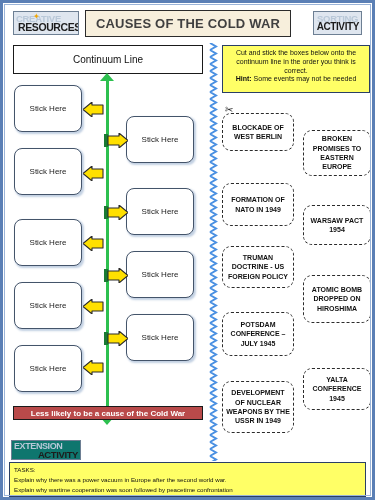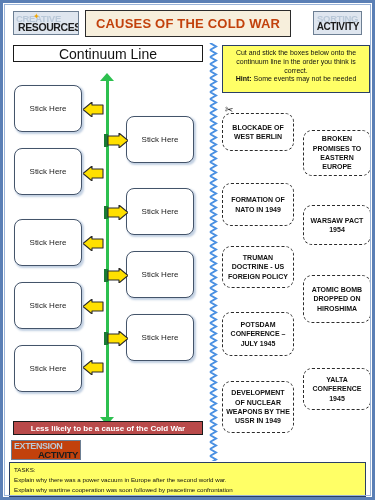--- a/index.html
+++ b/index.html
@@ -57,21 +57,21 @@
   .title-banner {
     position: absolute;
     left: 76px; top: 1px;
     width: 206px; height: 27px;
     background: #f7efdc;
     border: 1.5px solid #2b2b2b;
     box-sizing: border-box;
     display:flex; align-items:center; justify-content:center;
   }
   .title-banner span {
-    color: #c2410c;
+    color: #404040;
     font-weight: 700;
     font-size: 13px;
     letter-spacing: 0.2px;
   }
 
   .sorting-badge {
     position: absolute;
     right: 4px; top: 2px;
     width: 49px; height: 24px;
     background: #dfe6ef;
@@ -85,38 +85,38 @@
   }
   .sorting-badge .s2{
     position:absolute; right:2px; top:9px;
     font-size:10px; color:#1c1c1c; font-weight:700; letter-spacing:-0.4px;
   }
 
   
   .continuum-label {
     position: absolute;
     left: 10px; top: 42px;
-    width: 190px; height: 17px;
+    width: 190px; height: 29px;
     background: #ffffff;
     border: 1.5px solid #1a1a1a;
     box-sizing: border-box;
     display:flex; align-items:center; justify-content:center;
-    font-size: 14px; color:#111;
+    font-size: 10px; color:#111;
   }
   .band {
     position: absolute;
     left: 10px;
     width: 190px; height: 14px;
     box-sizing: border-box;
     display:flex; align-items:center; justify-content:center;
     font-size: 8px; font-weight:700;
     border: 1.5px solid #1a1a1a;
   }
   .band-top { top: 60px; background:#22a44b; color:#ffffff; }
-  .band-bottom { top: 418px; background:#b94a4a; color:#ffffff; }
+  .band-bottom { top: 403px; background:#b94a4a; color:#ffffff; }
 
   
   .green-line {
     position: absolute;
     left: 103px; top: 76px;
     width: 3px; height: 340px;
     background: #2dc04f;
   }
   .green-cap {
     position:absolute; left:97px;
@@ -197,21 +197,21 @@
     color:#111;
     line-height: 1.35;
     padding: 2px 3px;
   }
 
   
   .ext-badge {
     position:absolute;
     left: 8px; top: 437px;
     width: 70px; height: 20px;
-    background:#c2410c;
+    background:#0f766e;
     border:1px solid #6d7f93;
     box-sizing:border-box;
     overflow:hidden;
   }
   .ext-badge .e1{
     position:absolute; left:2px; top:0px;
     font-size:9px; color:#b9c8d8; font-weight:700; letter-spacing:-0.4px;
   }
   .ext-badge .e2{
     position:absolute; right:2px; top:8px;

